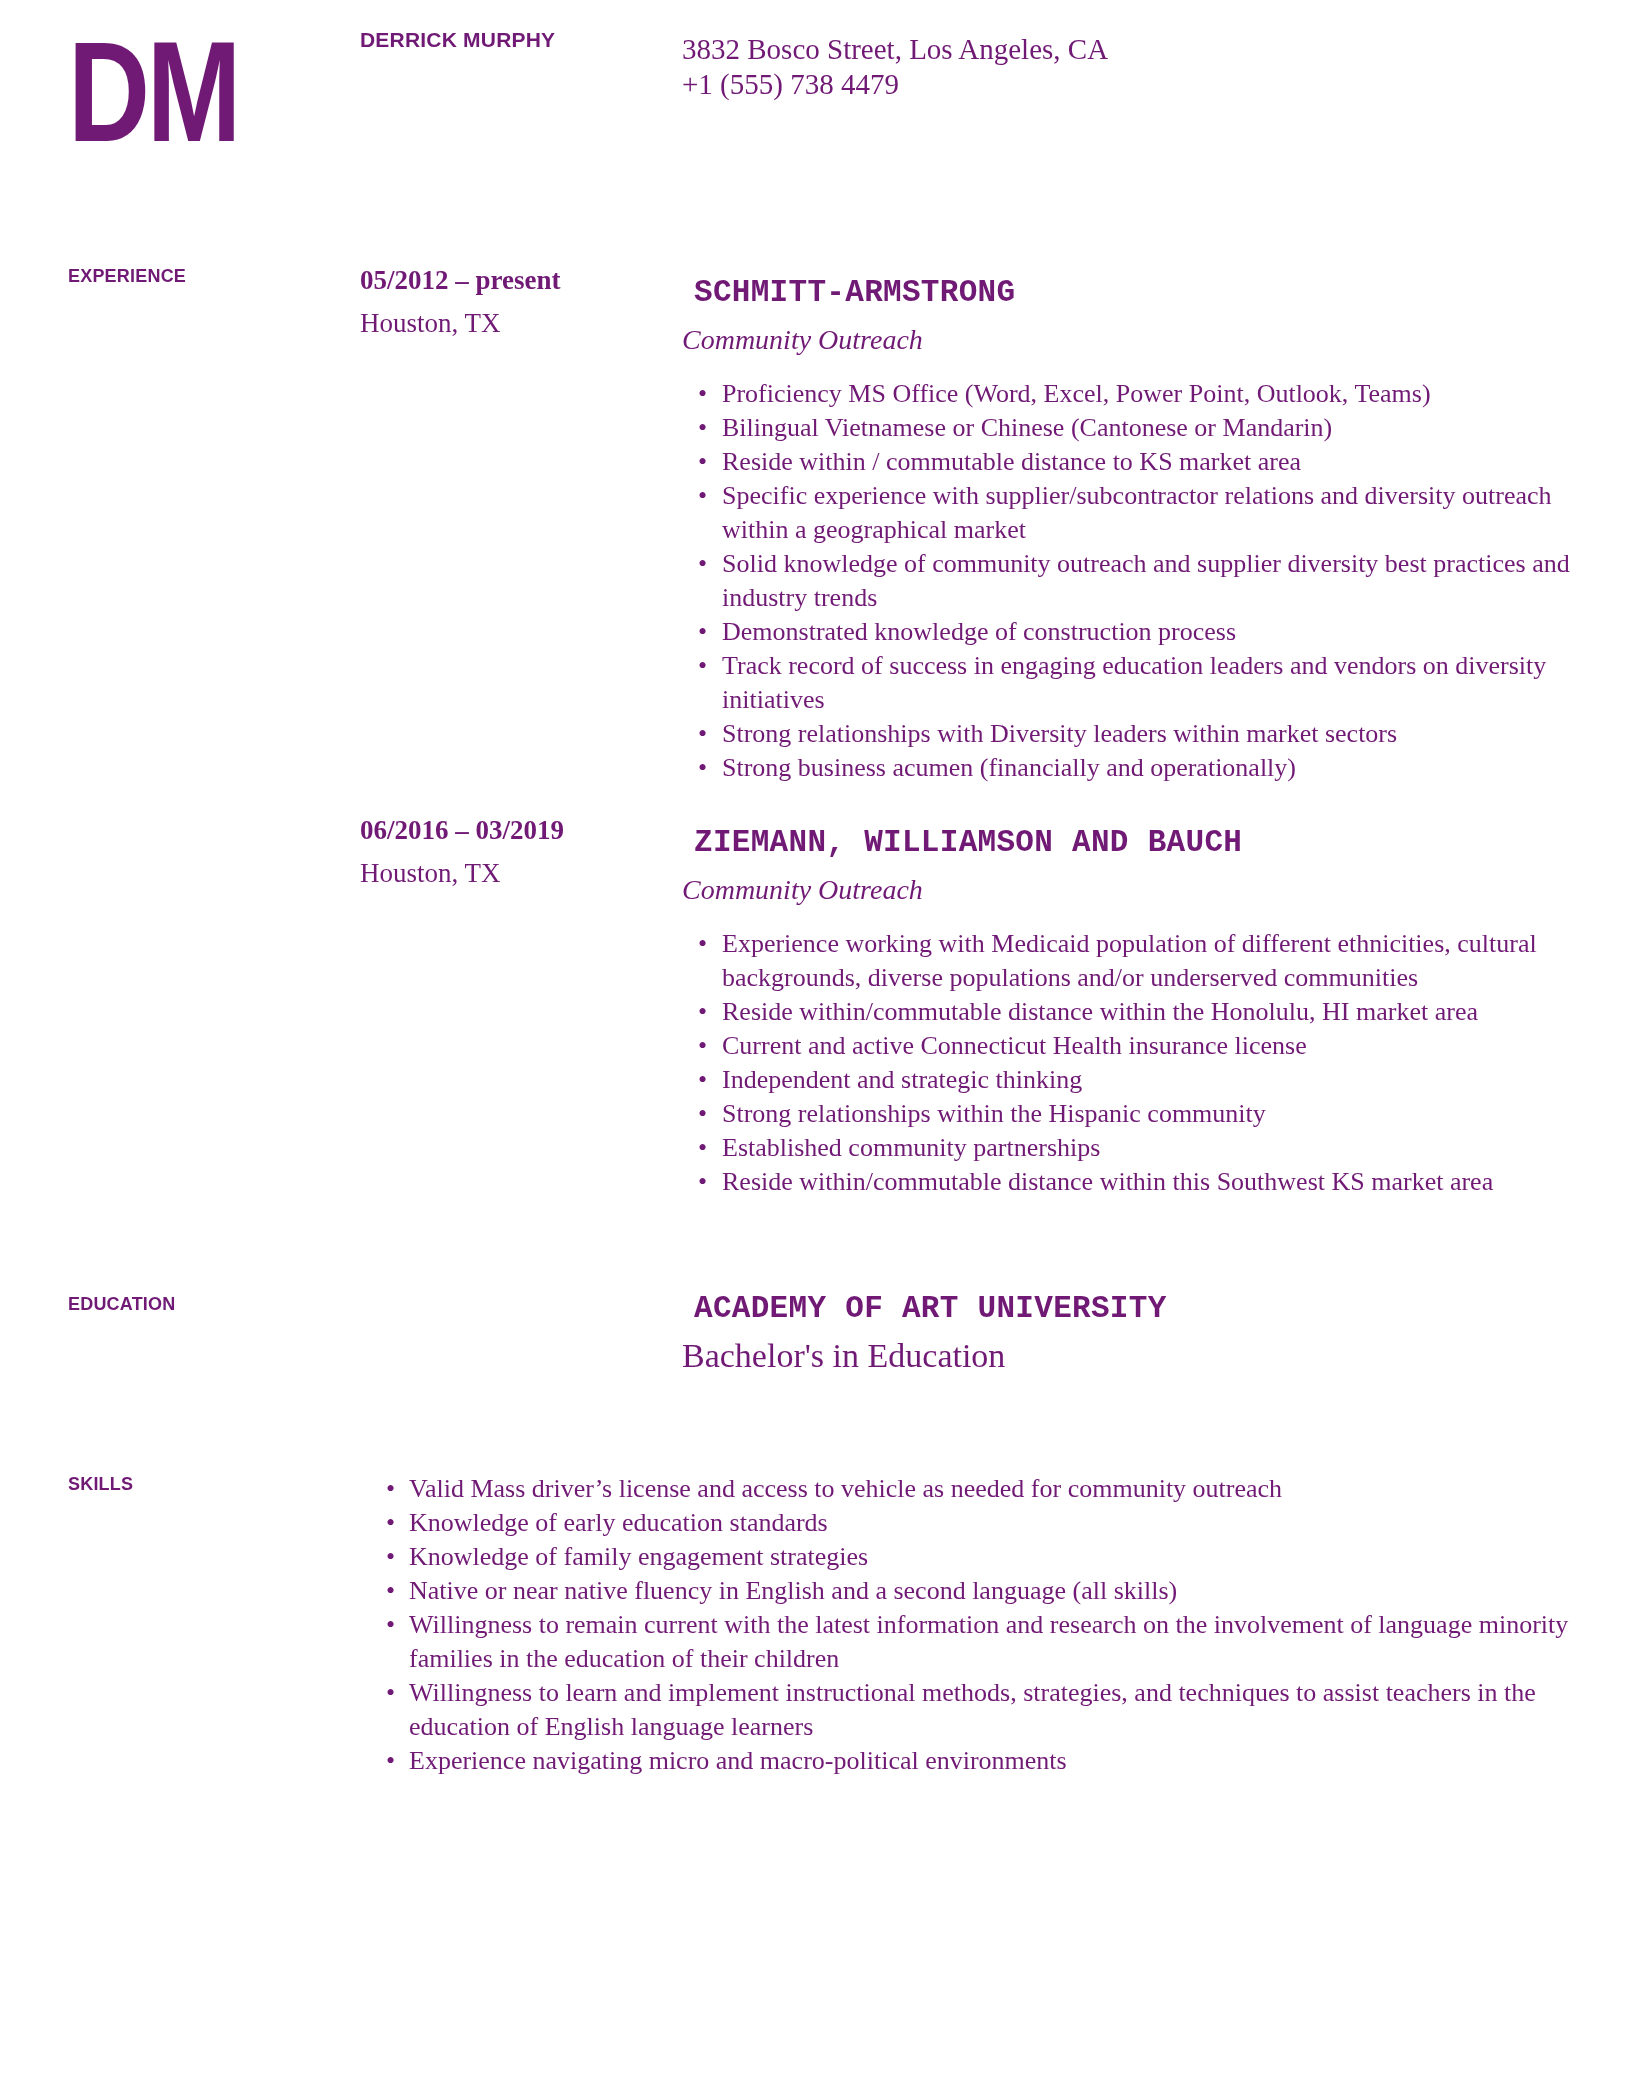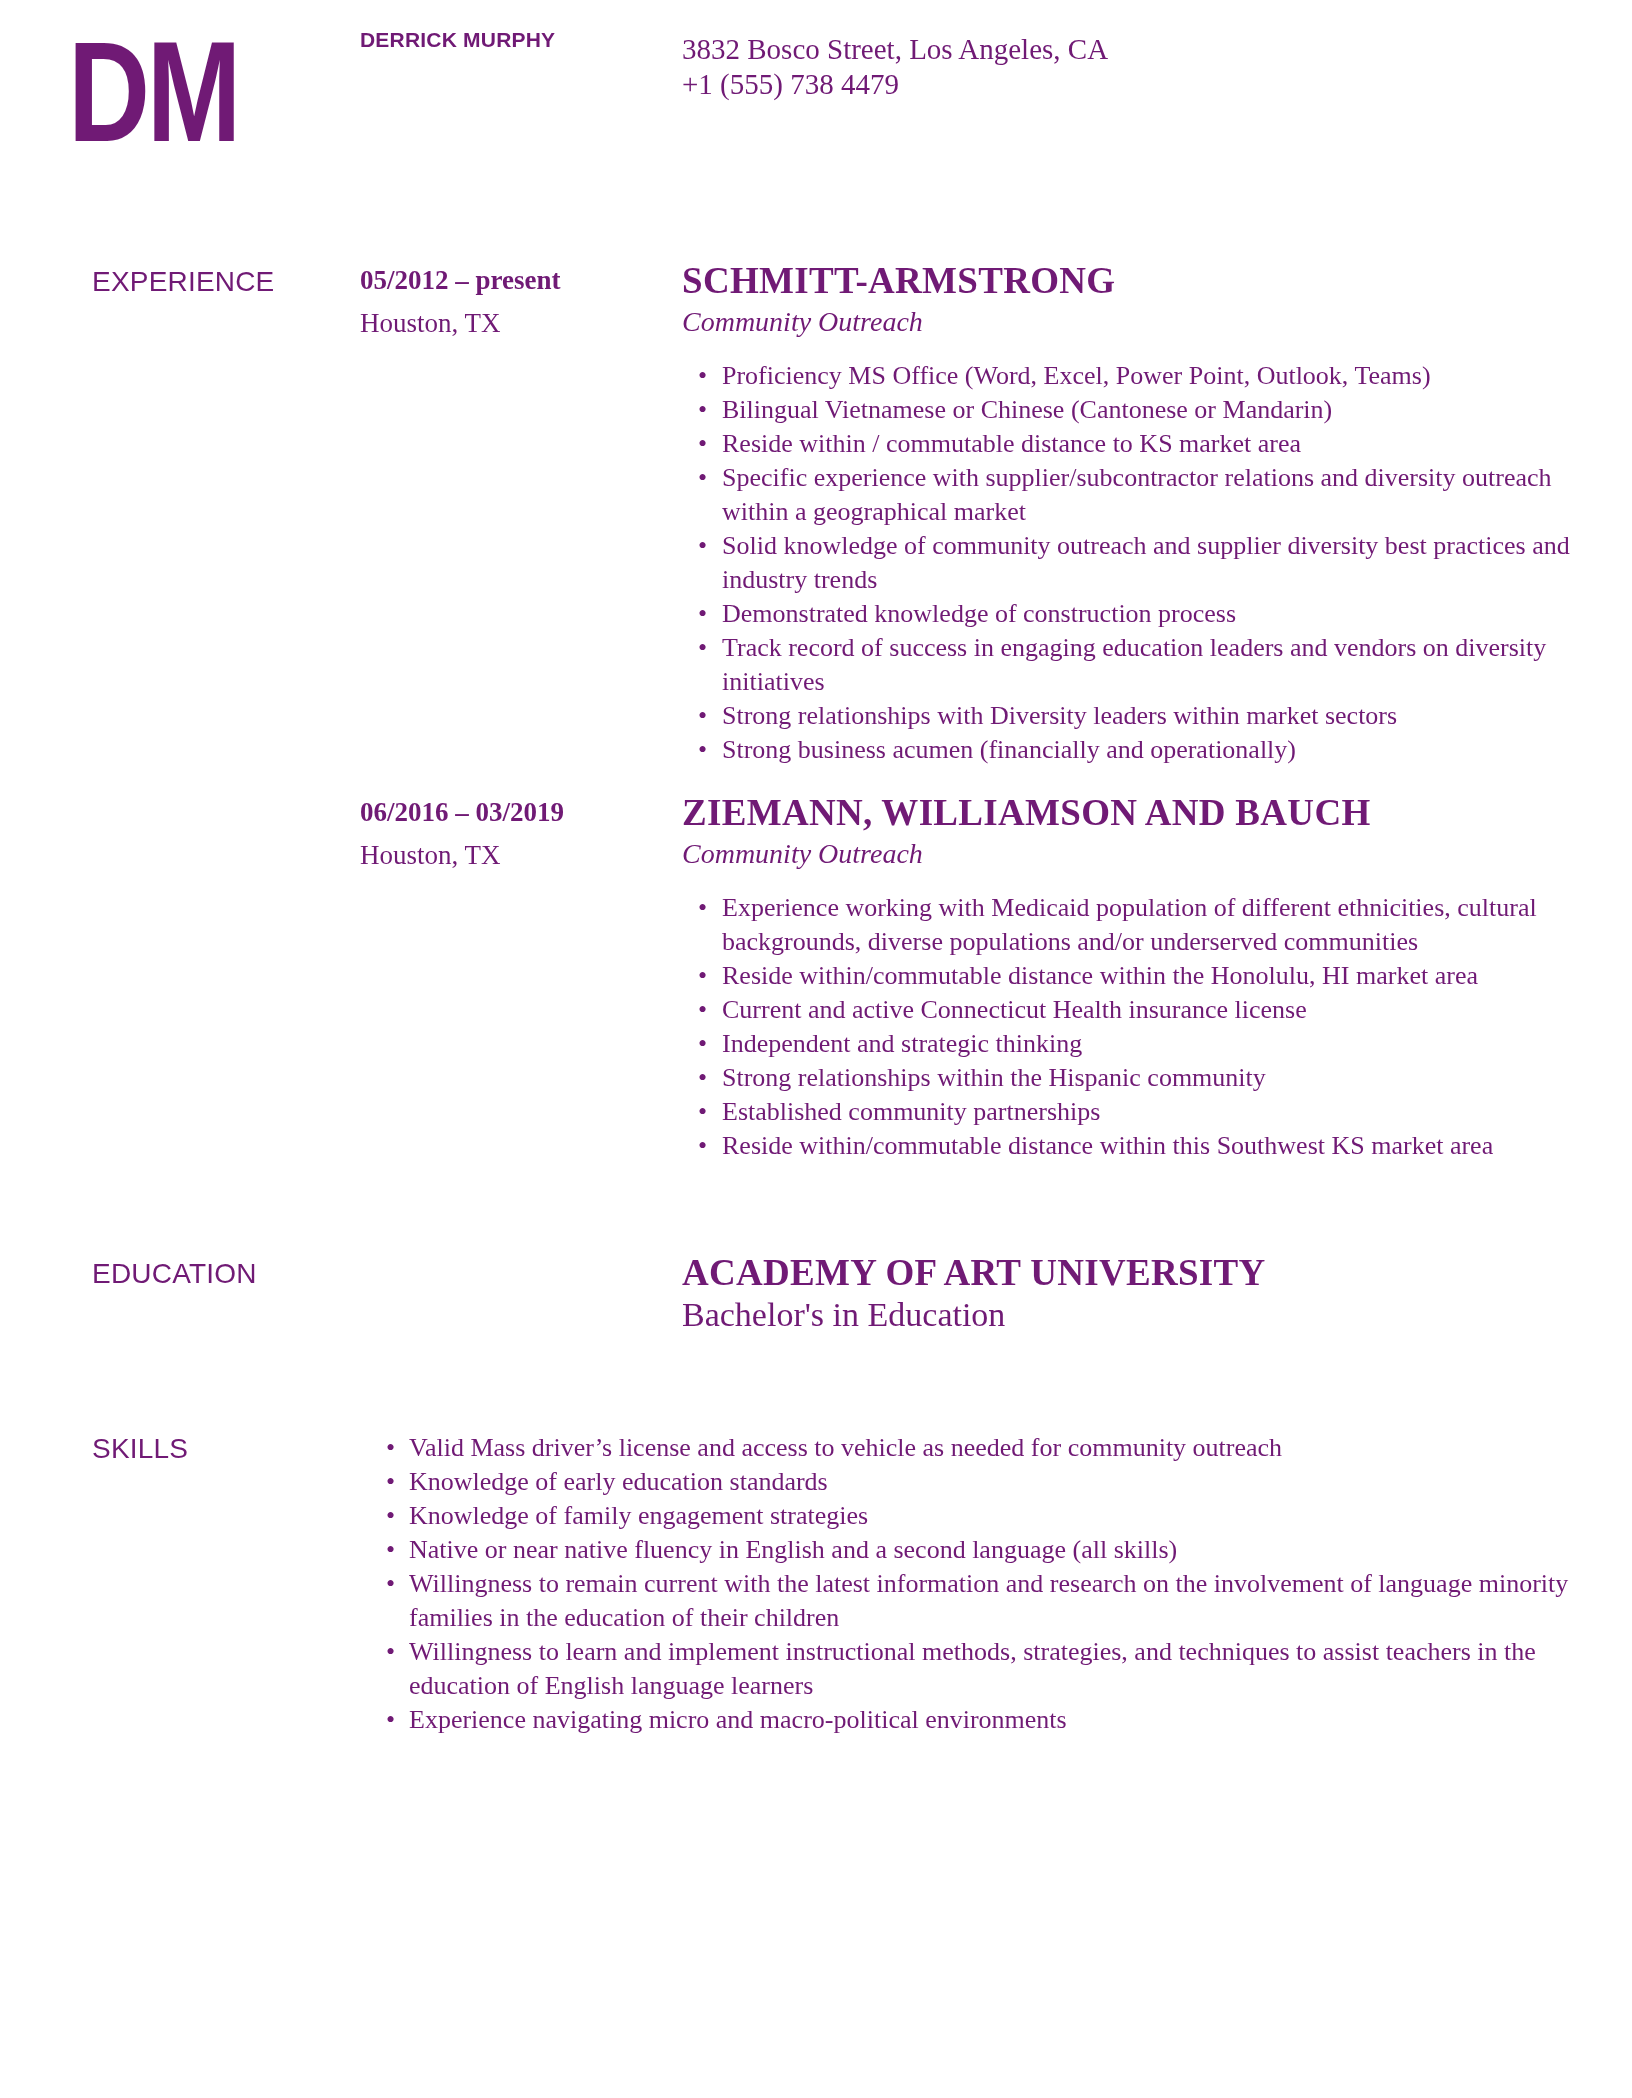--- a/index.html
+++ b/index.html
@@ -40,47 +40,47 @@
     margin-top: 0;
   }
   .contact {
     font-size: 29px;
     line-height: 35px;
     margin-top: 4px;
   }
   
   .section-label {
     font-family: "Liberation Sans", sans-serif;
-    font-weight: normal;
-    font-size: 28px;
+    font-weight: bold;
+    font-size: 18px;
     letter-spacing: 0.2px;
     padding-top: 3px;
-    margin-left: 24px;
   }
   .experience-row { margin-top: 112px; }
   .job2-row       { margin-top: 28px; }
   .education-row  { margin-top: 92px; }
   .skills-row     { margin-top: 98px; grid-template-columns: 292px 1fr; }
 
   .dates {
     font-weight: bold;
     font-size: 27px;
     line-height: 34px;
   }
   .location {
     font-size: 27px;
     line-height: 34px;
     margin-top: 9px;
   }
   .company {
     font-weight: bold;
-    font-size: 37px;
+    font-size: 31px;
     line-height: 36px;
     letter-spacing: 0.3px;
-    margin: 0;
+    margin: 12px;
+    font-family: Liberation Mono, monospace;
   }
   .jobtitle {
     font-style: italic;
     font-size: 28px;
     line-height: 34px;
     margin-top: 6px;
   }
   ul.bullets {
     list-style: none;
     margin: 20px 0 0 0;

